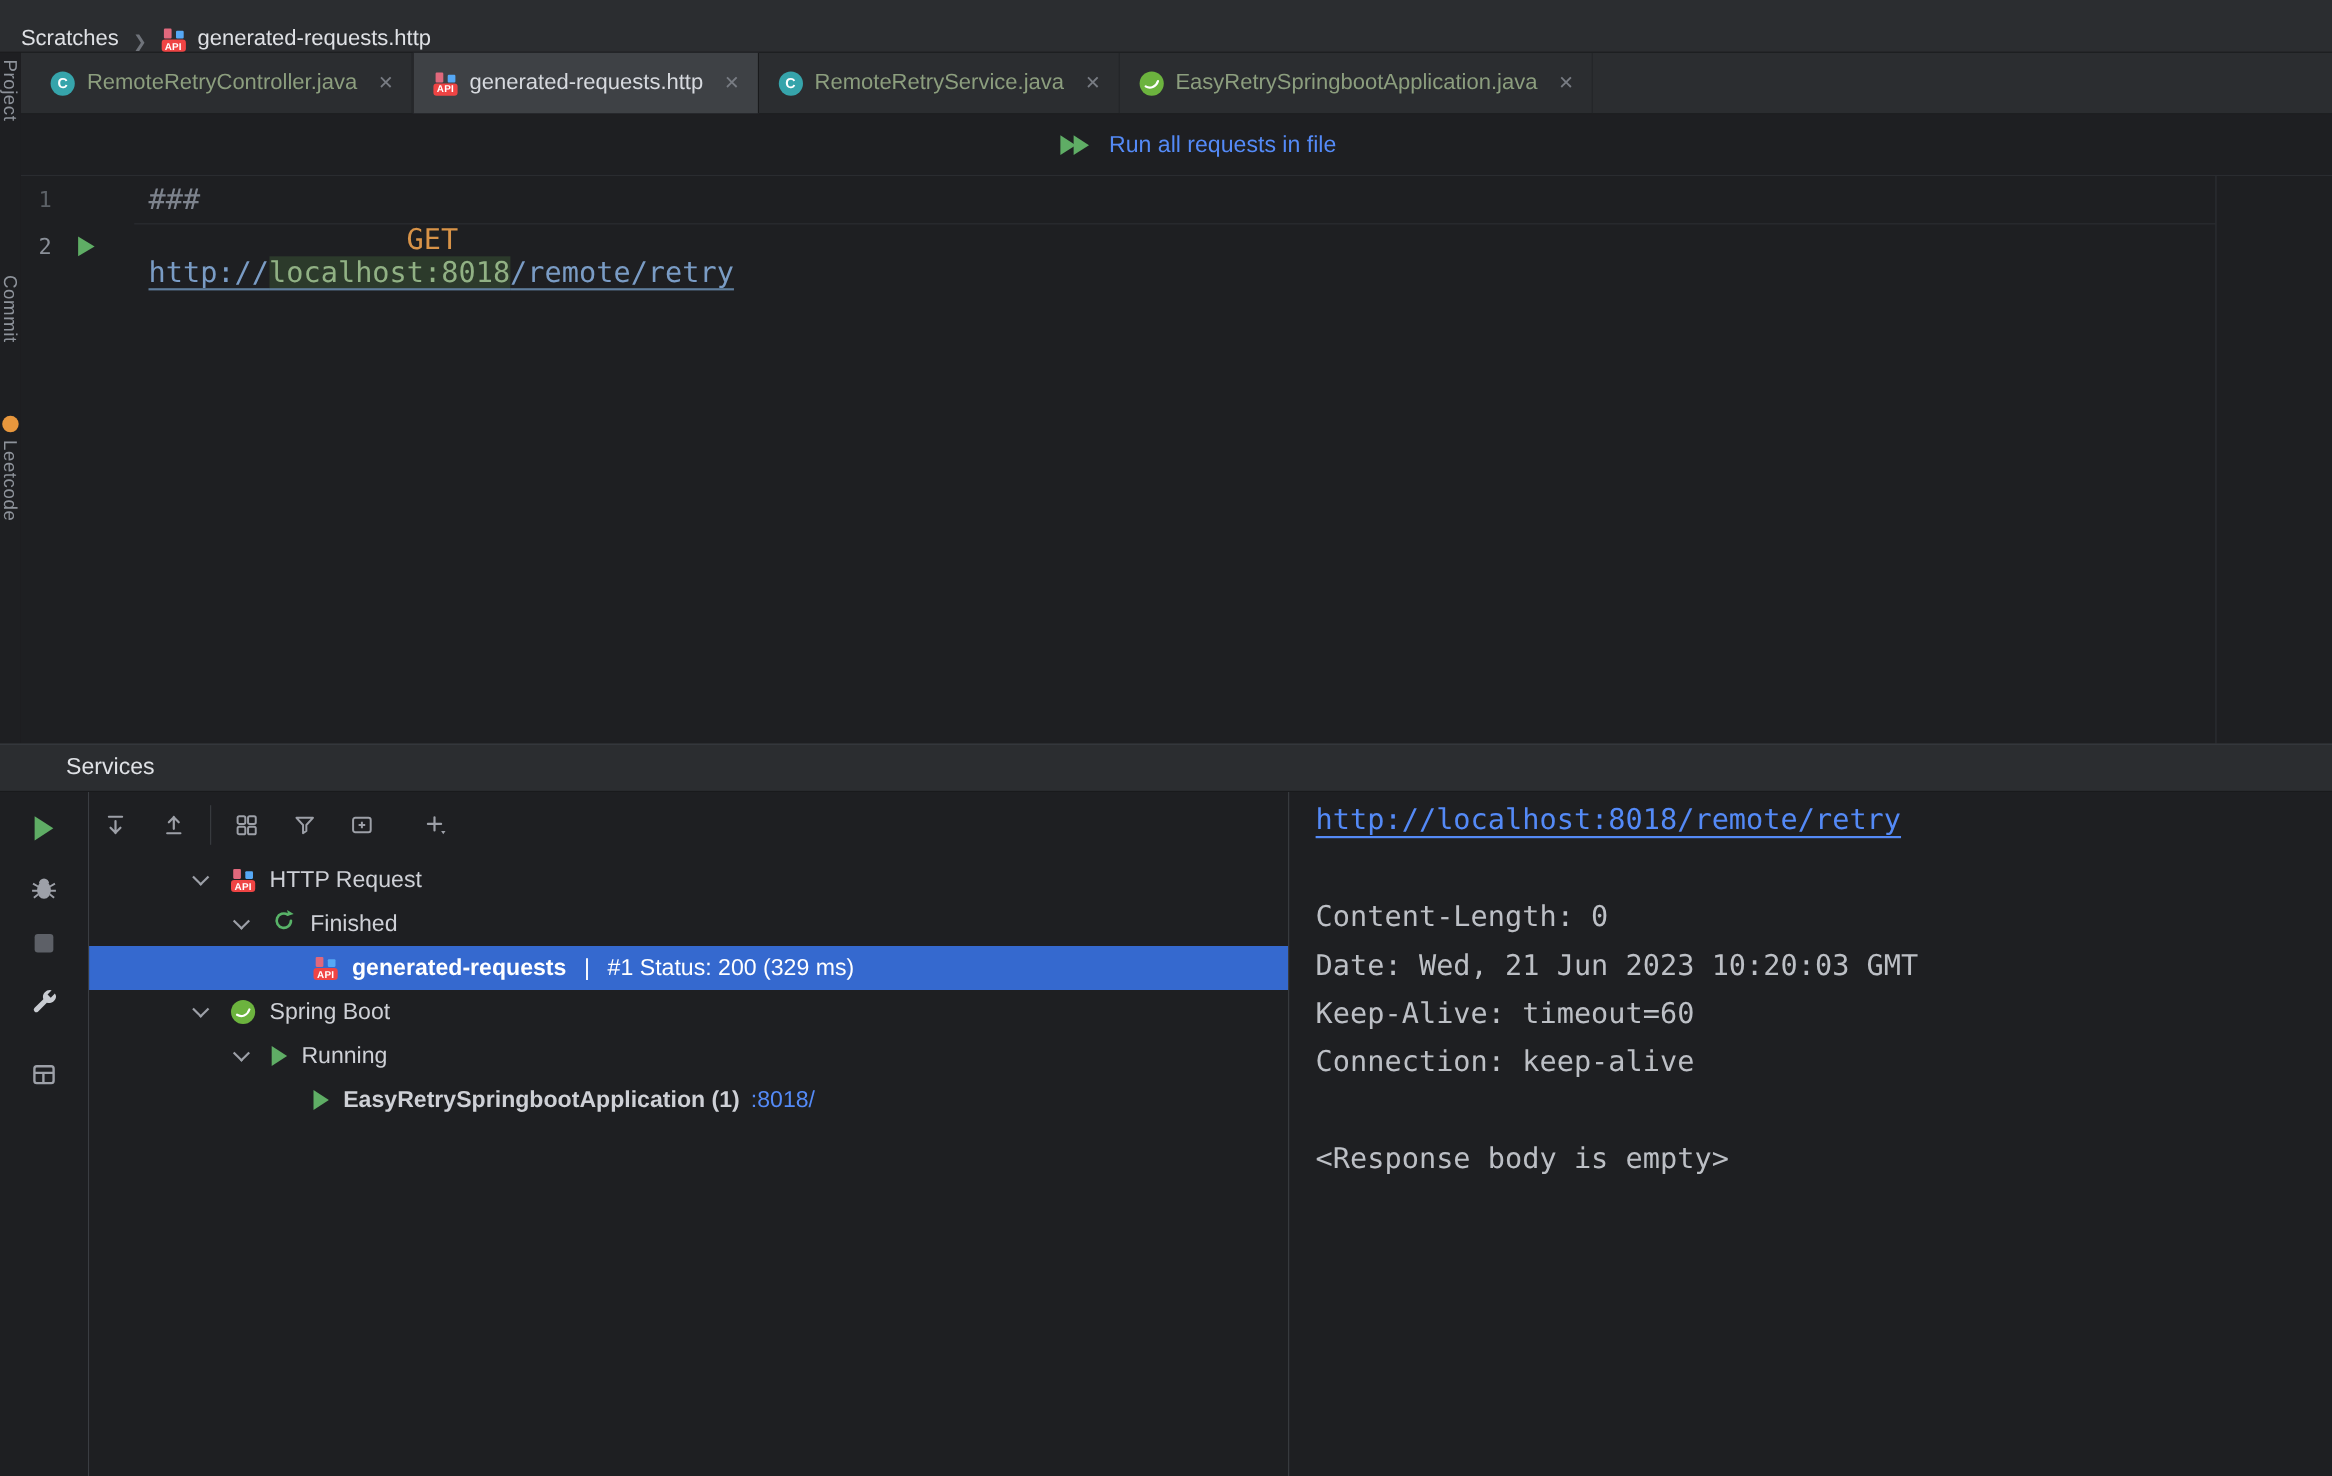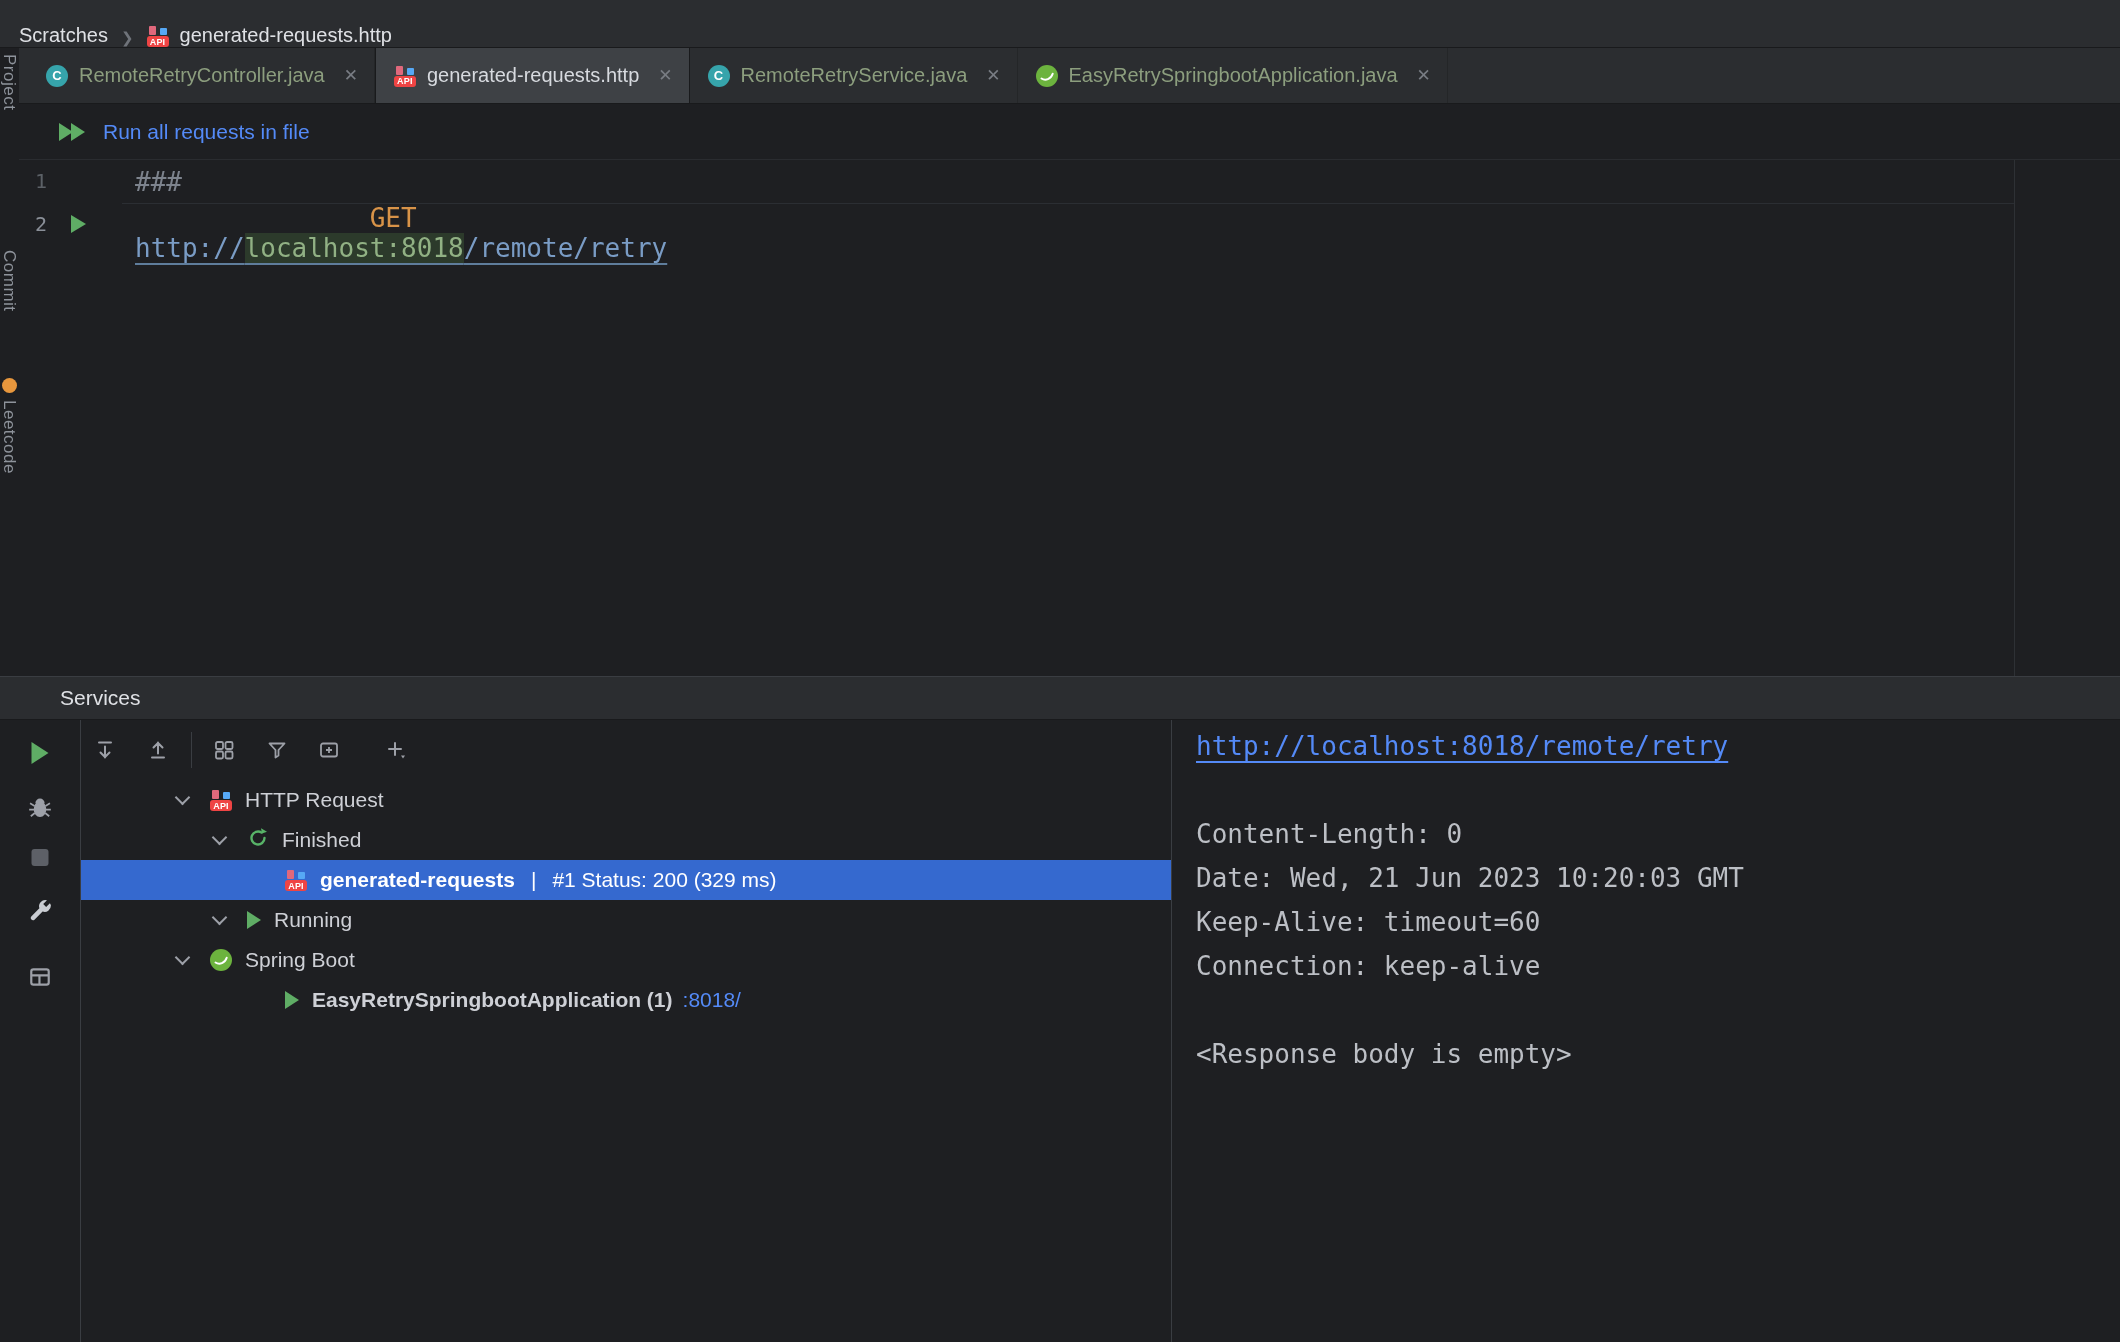--- a/index.html
+++ b/index.html
@@ -36,21 +36,21 @@
   .leet-ico{position:absolute;left:2px;width:15px;height:15px;border-radius:50%;background:#e8973d;}
   
   .tabbar{position:absolute;left:19px;top:48px;right:0;height:56px;background:#2b2d30;
     display:flex;align-items:stretch;padding-left:9px;border-bottom:1px solid #191a1c;}
   .tab{display:flex;align-items:center;gap:11px;padding:0 16px 0 18px;font-size:20px;
     color:#8c9e7e;border-right:1px solid #242628;cursor:pointer;}
   .tab.active{background:#3e4145;color:#d7dadf;border-left:1px solid #191a1c;border-right:1px solid #191a1c;}
   .tab-close{color:#787c83;font-size:17px;margin-left:8px;line-height:1;}
   
   .runall{position:absolute;left:19px;top:104px;right:0;height:56px;background:#1e1f22;
-    display:flex;align-items:center;gap:18px;padding-left:40px;border-bottom:1px solid #2a2c30;cursor:pointer;}
+    display:flex;align-items:center;gap:18px;padding-left:40px;border-bottom:1px solid #2a2c30;cursor:pointer;justify-content:center;}
   .dbl-play{display:flex;align-items:center;}
   .dbl-play .tri+.tri{margin-left:-2px;}
   .runall-label{color:#548af7;font-size:21px;}
   
   .stripe{position:absolute;left:0;top:48px;width:19px;height:628px;background:#1e1f22;}
   .stripe-btn{position:absolute;left:0;width:19px;writing-mode:vertical-rl;
     font-size:17px;color:#8e939b;letter-spacing:.5px;cursor:pointer;}
   
   .editor{position:absolute;left:19px;top:160px;right:0;height:516px;background:#1e1f22;}
   .lnum{position:absolute;left:0;width:28px;height:43px;line-height:43px;text-align:right;
@@ -262,36 +262,36 @@
       <span class="icon-api ico">
         <span class="b1"></span>
         <span class="b2"></span>
         <span class="pill">API</span>
       </span>
       <span class="b">generated-requests</span>
       <span class="pipe">|</span>
       <span>#1 Status: 200 (329 ms)</span>
     </div>
 
-    <div class="trow" style="padding-left:133px;">
-      <span class="chev"></span>
-      <i class="tri ico"></i>
-      <span>Running</span>
-    </div>
-
     <div class="trow" style="padding-left:96px;">
       <span class="chev"></span>
       <span class="icon-spring ico">
         <svg viewBox="0 0 22 22">
             <path d="M5.5 13.5c4 2.6 9.5.6 11.2-4.8" stroke="#fff" stroke-width="2" fill="none" stroke-linecap="round"></path>
           </svg>
       </span>
       <span>Spring Boot</span>
     </div>
 
+    <div class="trow" style="padding-left:133px;">
+      <span class="chev"></span>
+      <i class="tri ico"></i>
+      <span>Running</span>
+    </div>
+
     <div class="trow" style="padding-left:204px;">
       <i class="tri ico"></i>
       <span class="b">EasyRetrySpringbootApplication (1)</span>
       <span class="port">:8018/</span>
     </div>
   </div>
 
   <div class="svc-divider"></div>
 
   <div class="svc-resp">

